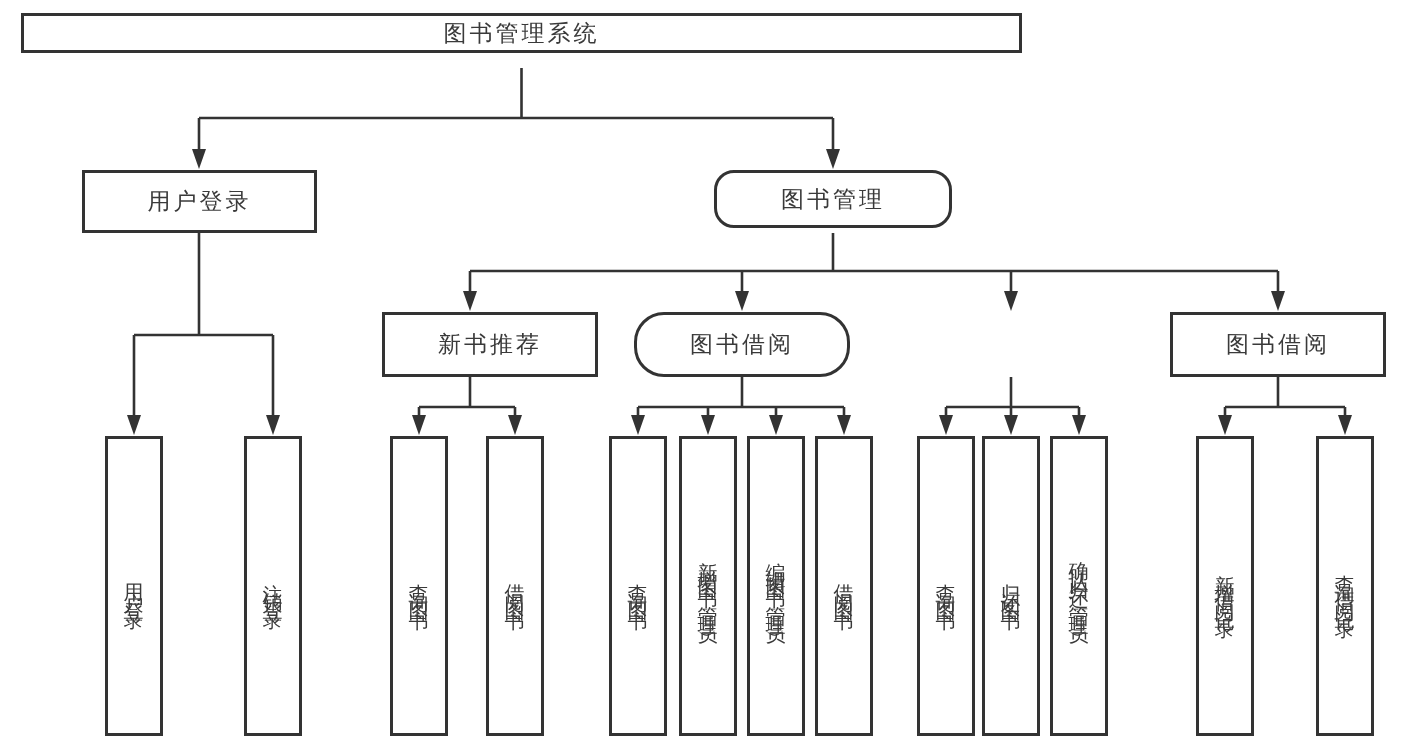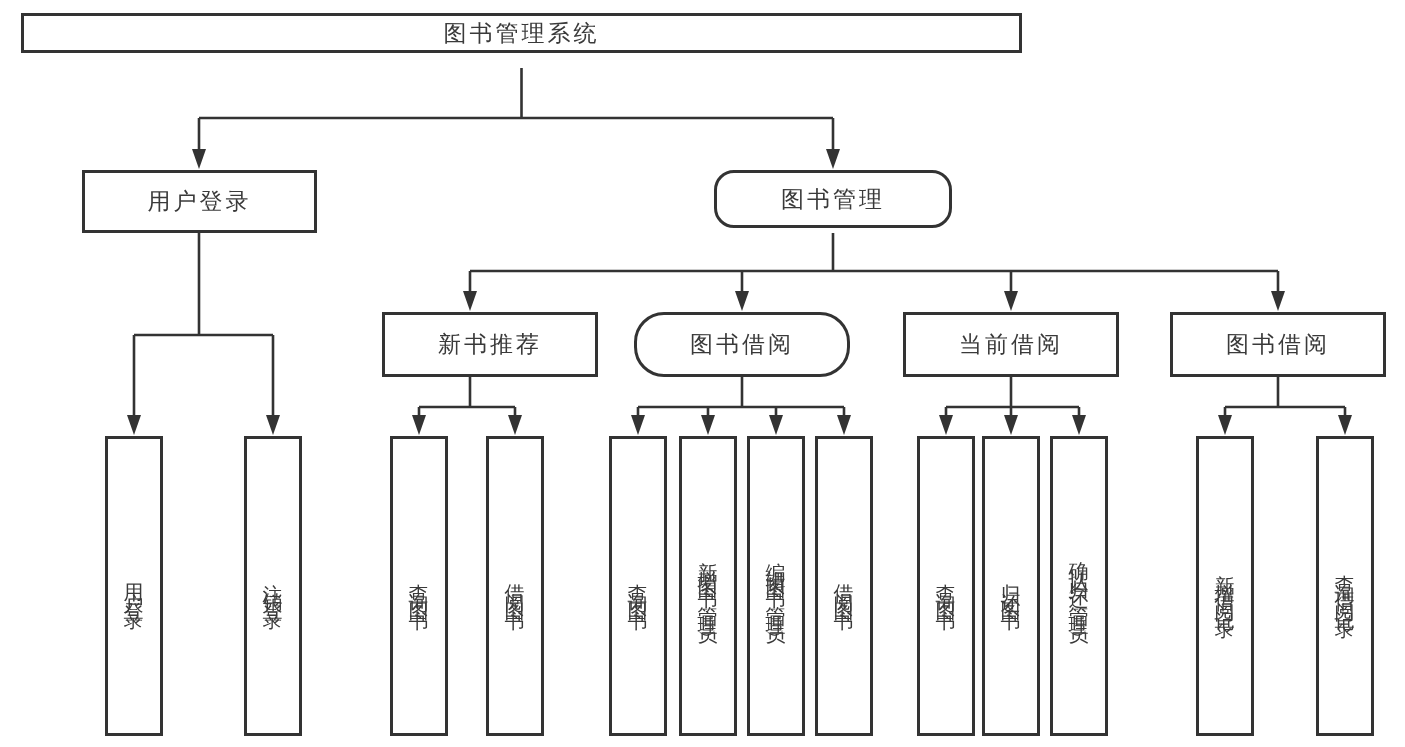--- a/index.html
+++ b/index.html
@@ -96,23 +96,20 @@
   <div class="box hbox" style="left:714px; top:170px; width:238px; height:58px;border-radius:20px;">
     <span>图书管理</span>
   </div>
 
   <div class="box hbox" style="left:362px; top:312px; width:216px; height:65px;margin-left:20px;">
     <span>新书推荐</span>
   </div>
   <div class="box hbox" style="left:634px; top:312px; width:216px; height:65px;border-radius:30px;">
     <span>图书借阅</span>
   </div>
-  <div class="box hbox" style="left:903px; top:312px; width:216px; height:65px;">
-    <span>当前借阅</span>
-  </div>
   <div class="box hbox" style="left:1170px; top:312px; width:216px; height:65px;">
     <span>图书借阅</span>
   </div>
 
   <div class="box vbox" style="left:105px; top:436px; width:58px; height:300px;">
     <span>用户登录</span>
   </div>
   <div class="box vbox" style="left:244px; top:436px; width:58px; height:300px;">
     <span>注销登录</span>
   </div>

